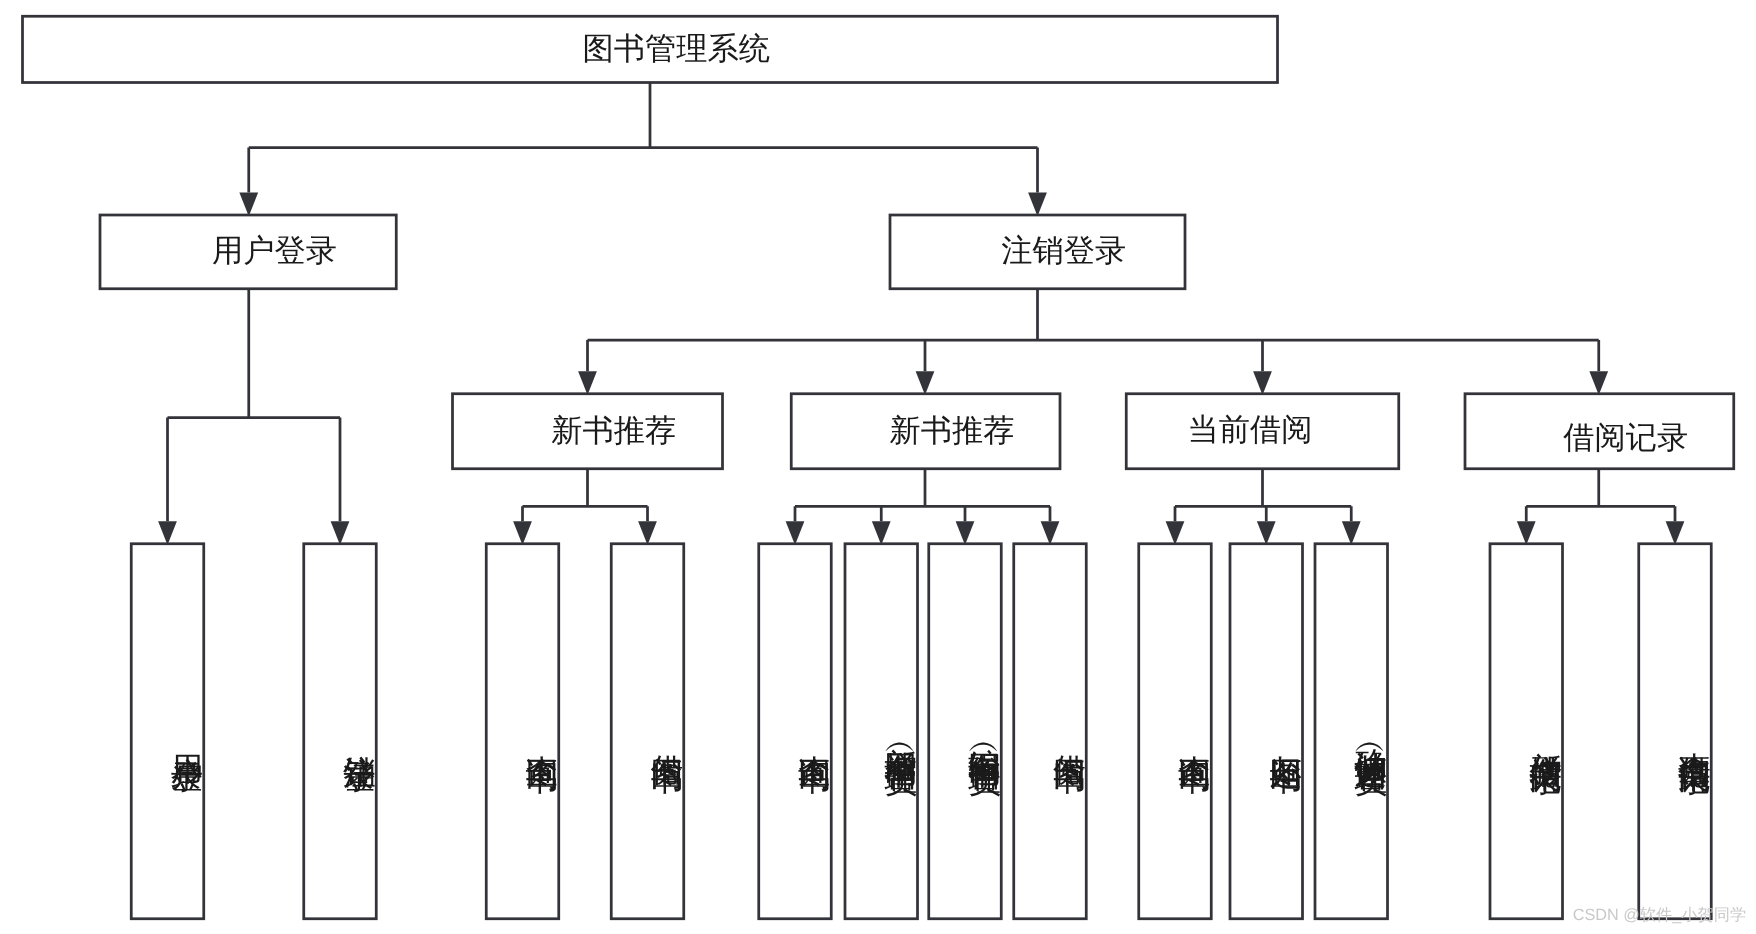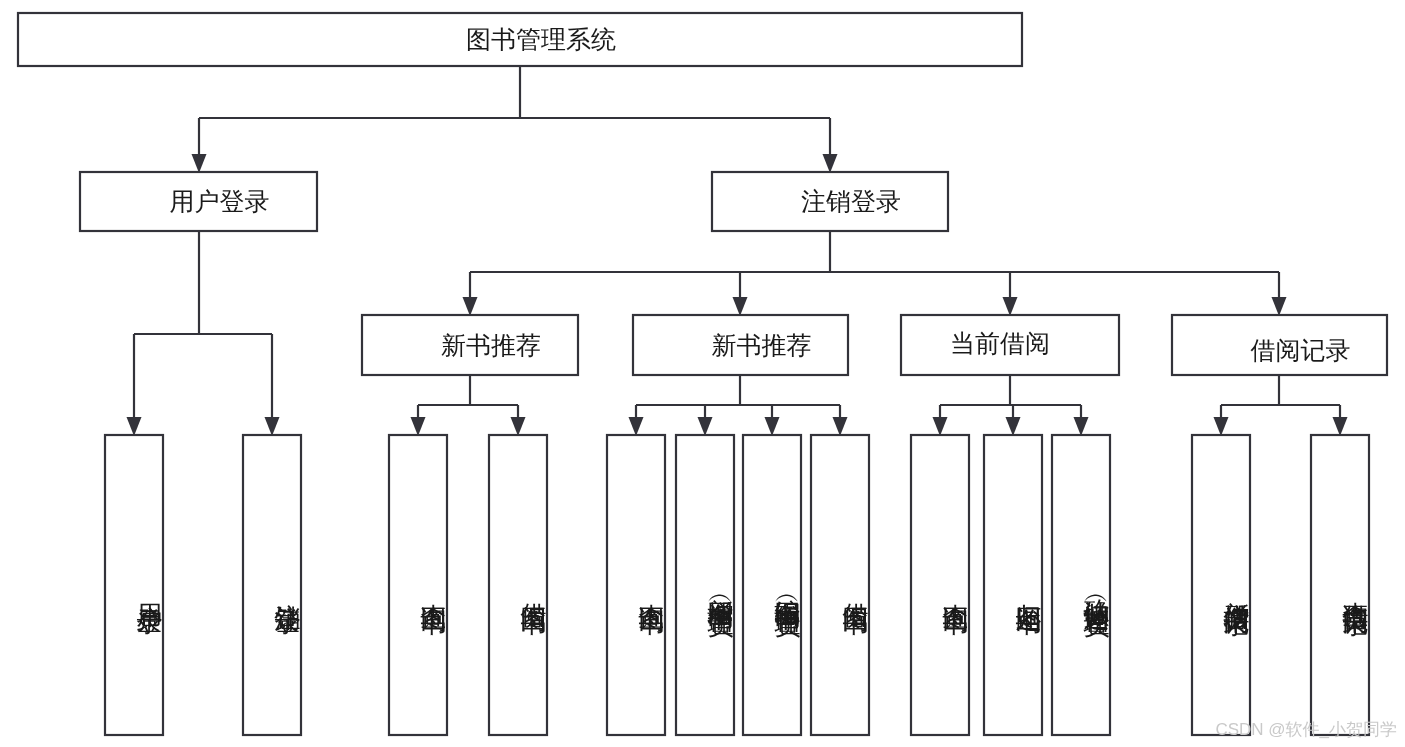--- a/index.html
+++ b/index.html
@@ -28,21 +28,21 @@
     text-orientation:upright;
     font-size:26px;
     letter-spacing:2px;
     align-items:flex-start;
     padding-top:4px;
     box-sizing:border-box;
   }
   .hitbox{position:absolute;background:transparent;cursor:default;}
   #watermark{
     position:absolute;right:8px;bottom:6px;
-    font-size:17px;color:#c9c9c9;
+    font-size:13px;color:#c9c9c9;
     font-family:"Liberation Sans","DejaVu Sans",sans-serif;
     white-space:nowrap;pointer-events:none;
   }
 </style>
 </head>
 <body>
 
 <div id="diagram-root">
   <svg class="tree" viewBox="0 0 1405 747" preserveAspectRatio="none" aria-hidden="true">
     <g id="connectors-layer">

